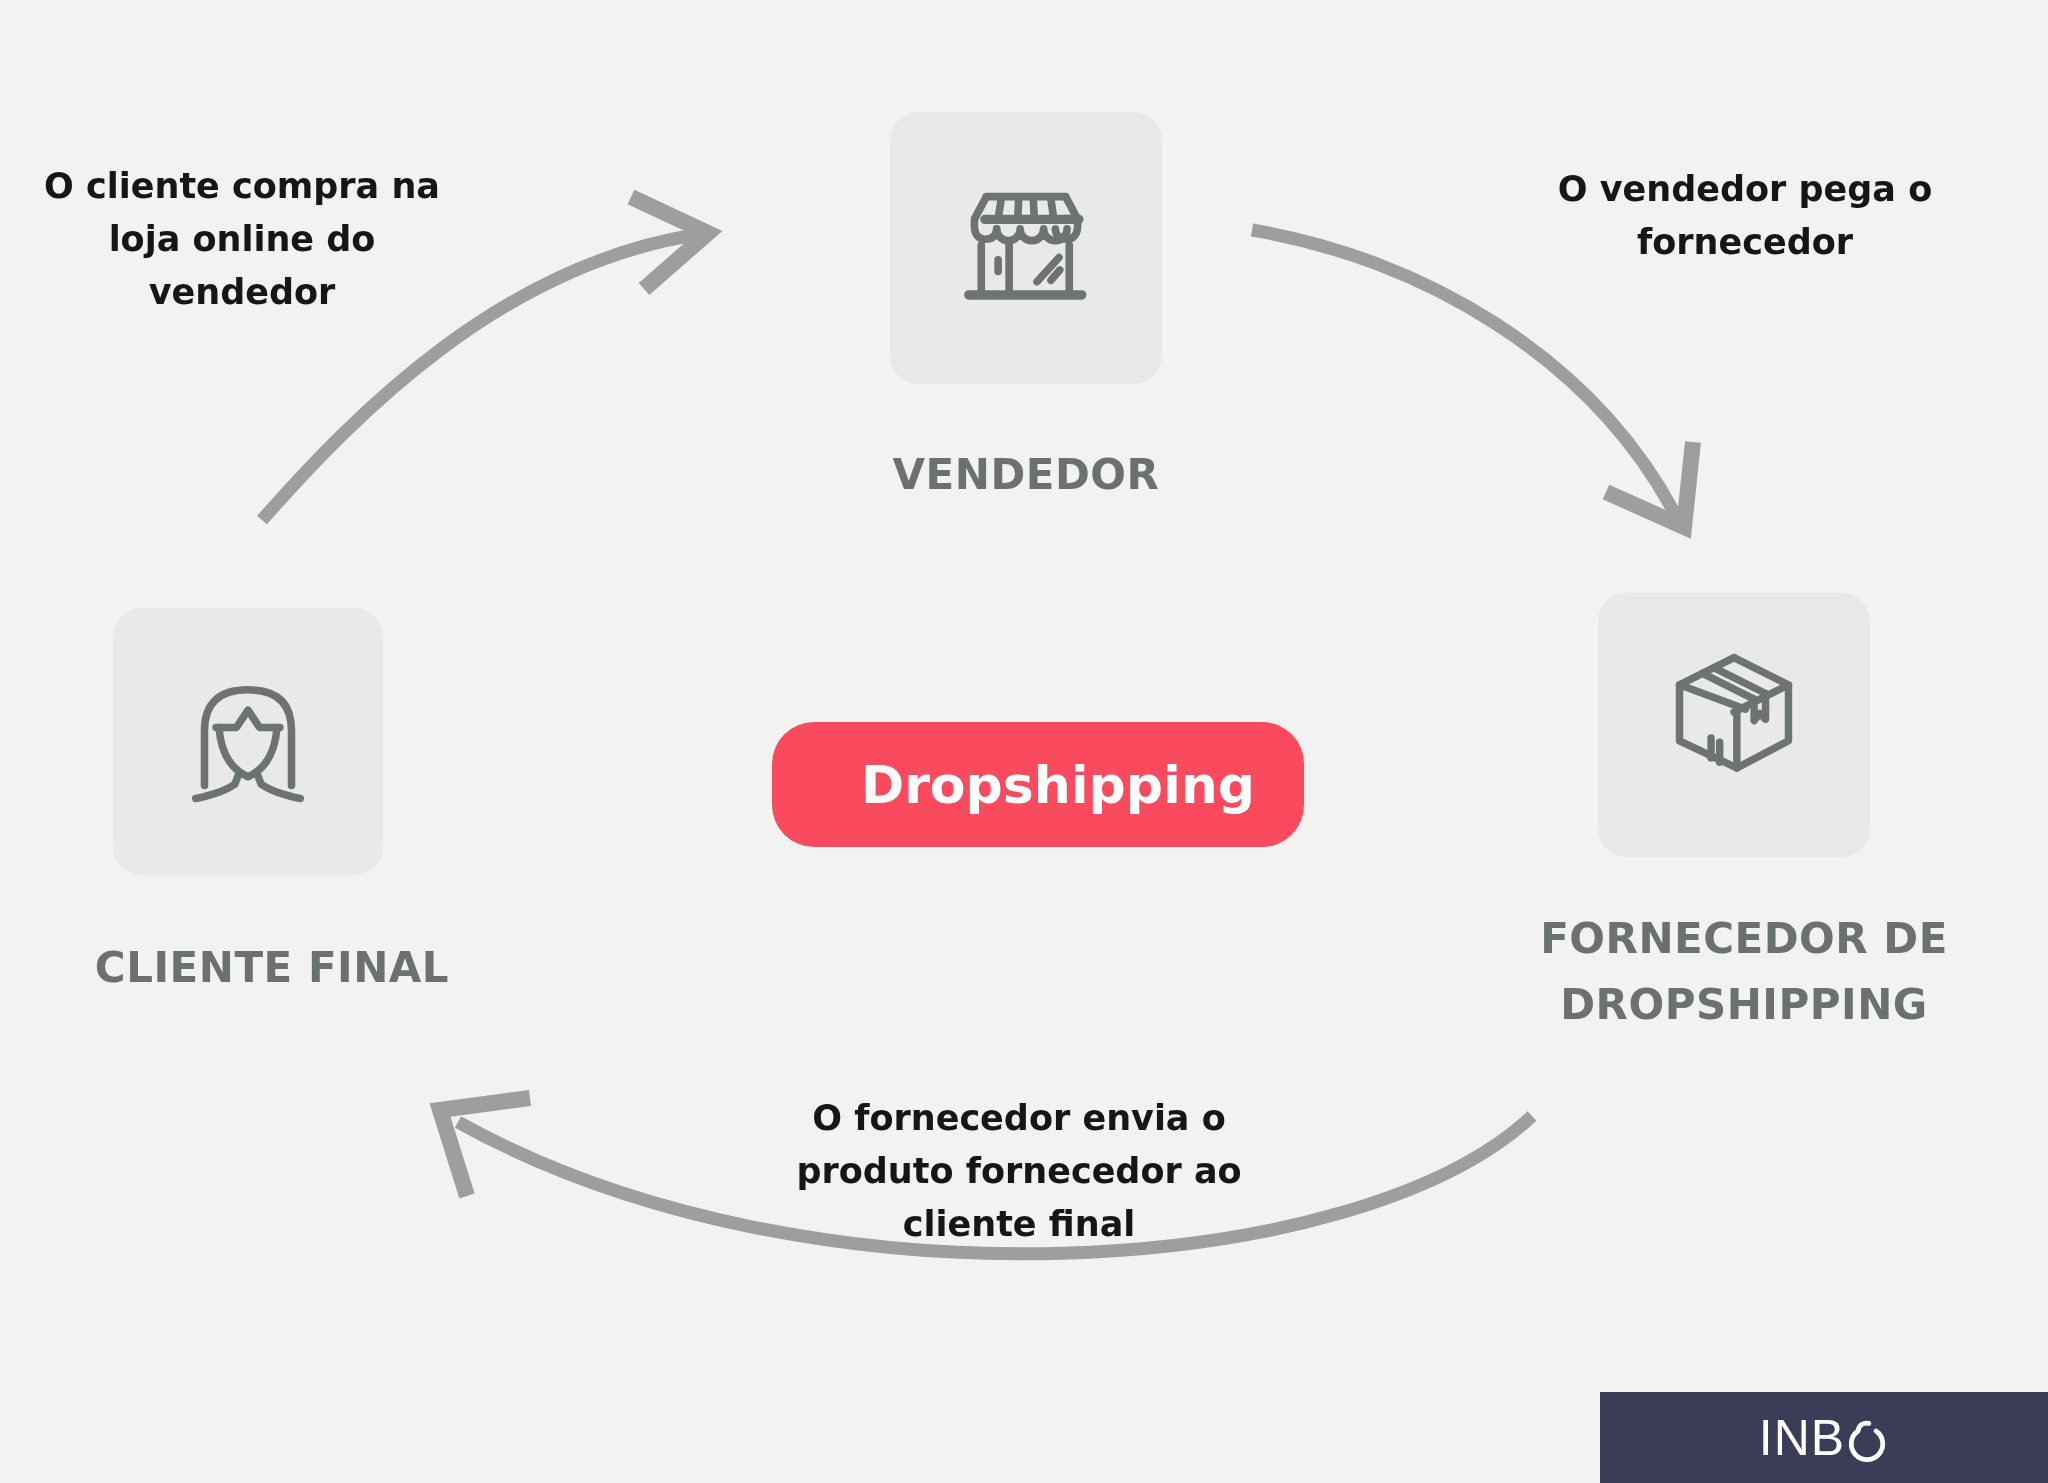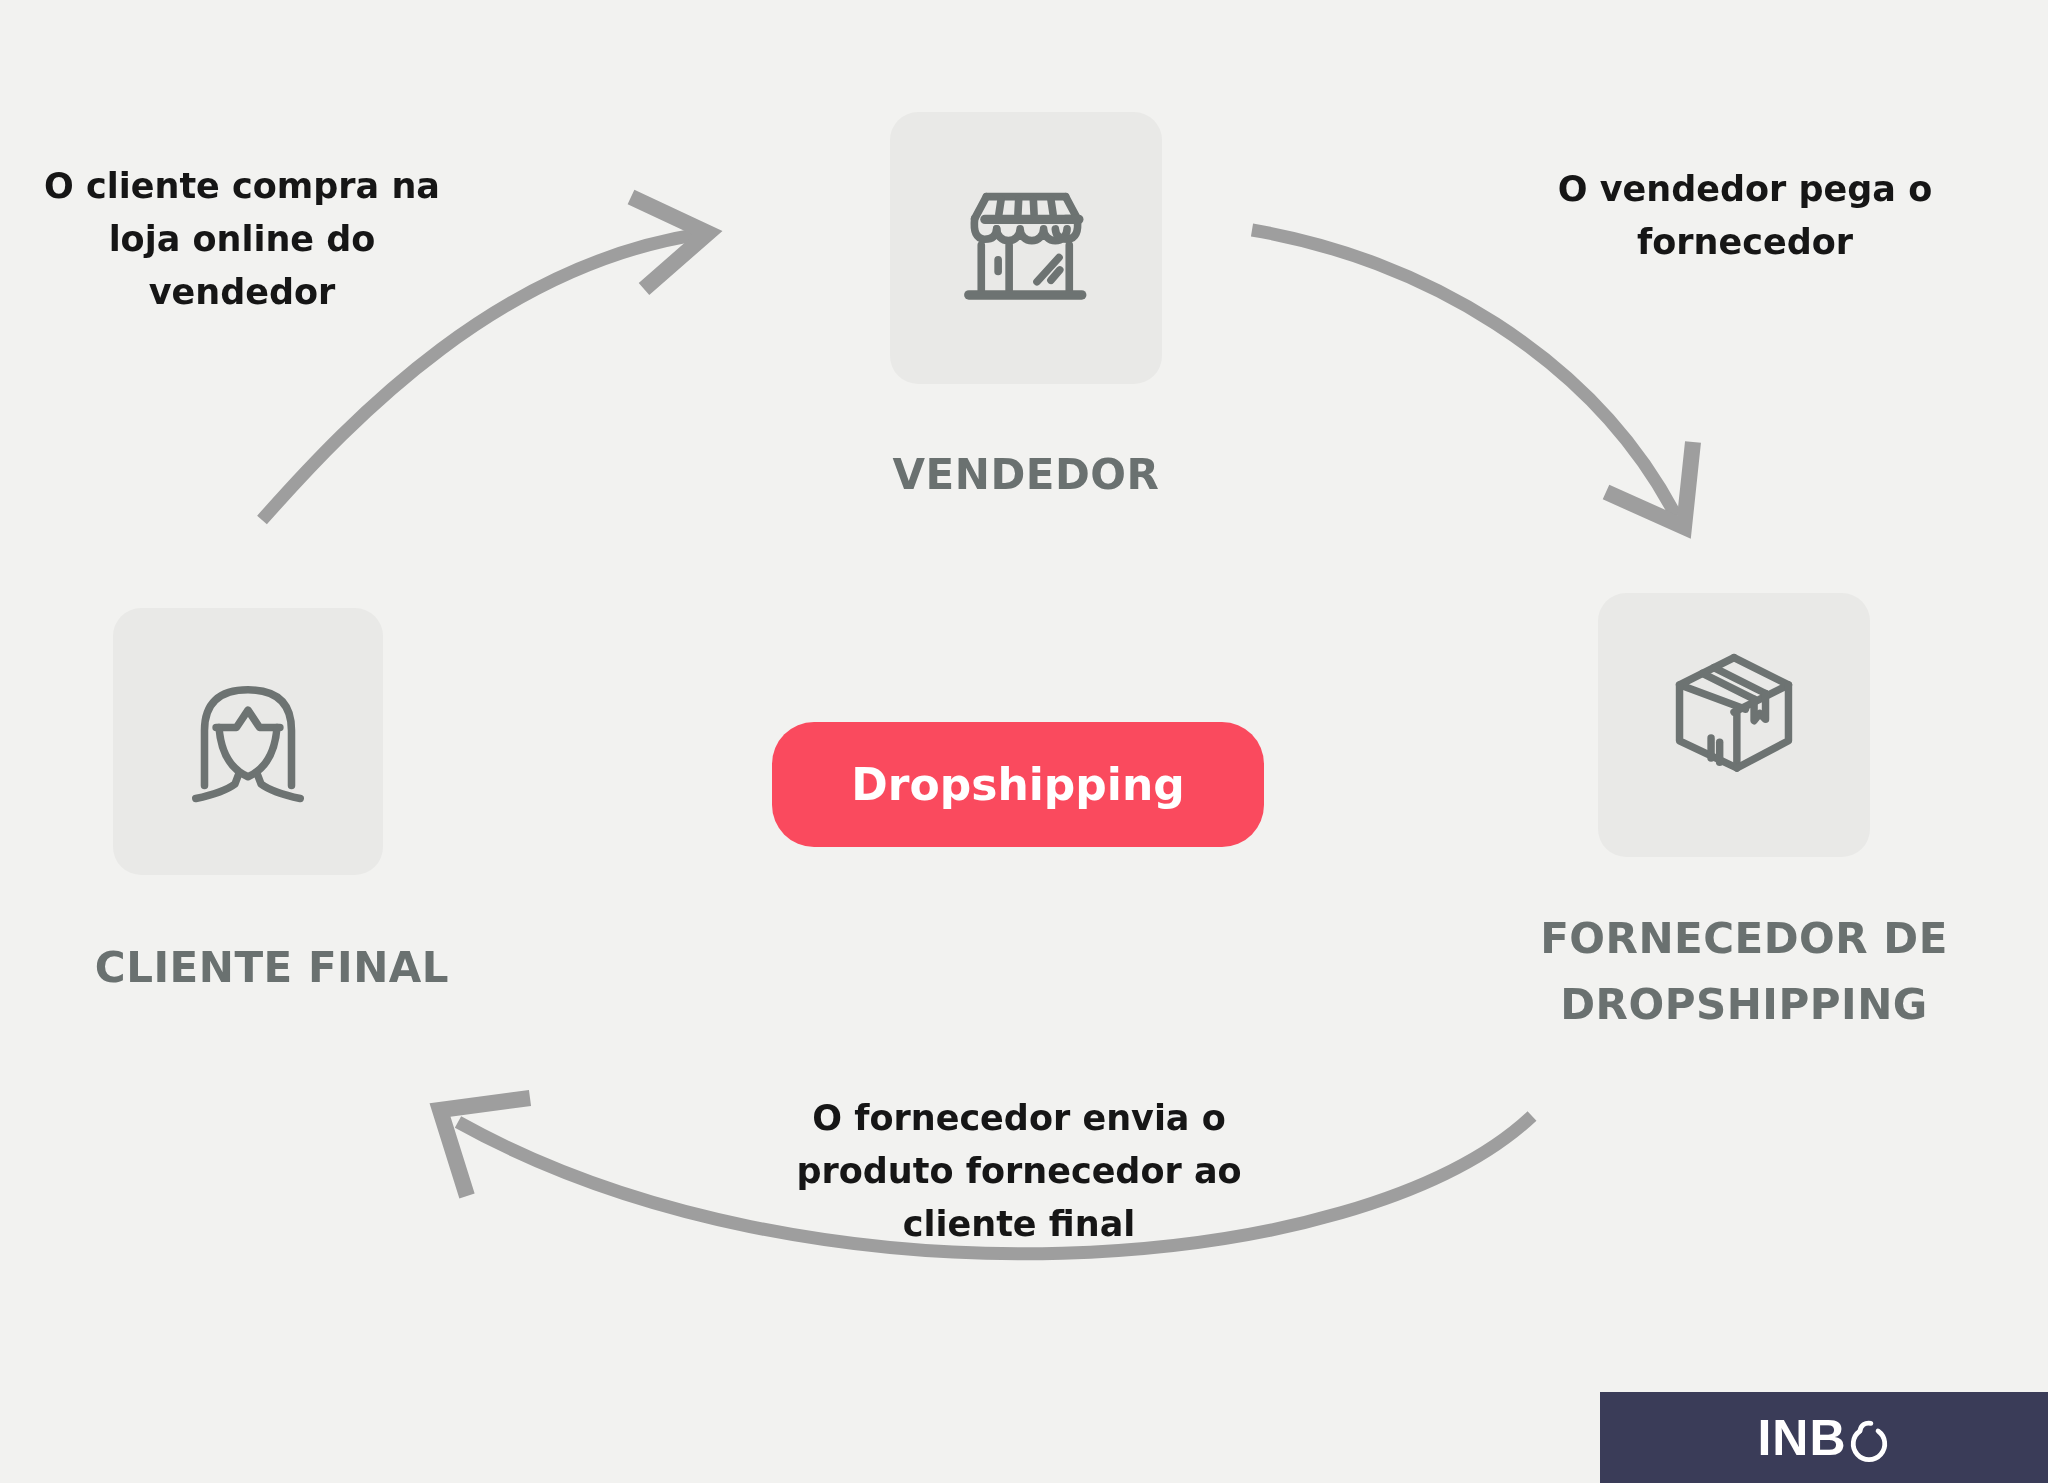--- a/index.html
+++ b/index.html
@@ -25,29 +25,29 @@
     color:var(--node-label); font-weight:bold; font-size:42px; line-height:66px;
     text-align:center; letter-spacing:0.5px;
   }
   .annotation{
     color:var(--body-text); font-size:35px; line-height:53px; text-align:center;
     font-weight:700;
   }
   .badge{
     background:var(--badge-bg); color:var(--badge-text); border-radius:42px;
     display:flex; align-items:center; justify-content:center;
-    font-size:44px; font-weight:bold; letter-spacing:0px;
+    font-size:52px; font-weight:bold; letter-spacing:0px;padding-left:40px;
   }
   .arrows path{ fill:none; stroke:var(--arrow); }
   .arrows .curve{ stroke-width:13px; }
   .arrows .head{ stroke-width:16px; stroke-linejoin:miter; }
   .logo{
     background:var(--logo-bg); color:var(--logo-text);
     display:flex; align-items:center; justify-content:center;
-    font-family:"Liberation Sans",sans-serif; font-size:50px; font-weight:700;
+    font-family:"Liberation Sans",sans-serif; font-size:50px; font-weight:400;
     letter-spacing:1px;
   }
   .logo .o-svg{ margin:6px 1px 0 1px; }
   .logo .o-svg path{ fill:none; stroke:var(--logo-text); stroke-width:5; stroke-linecap:round;}
 </style>
 </head>
 <body>
 
 <div id="canvas">
 

